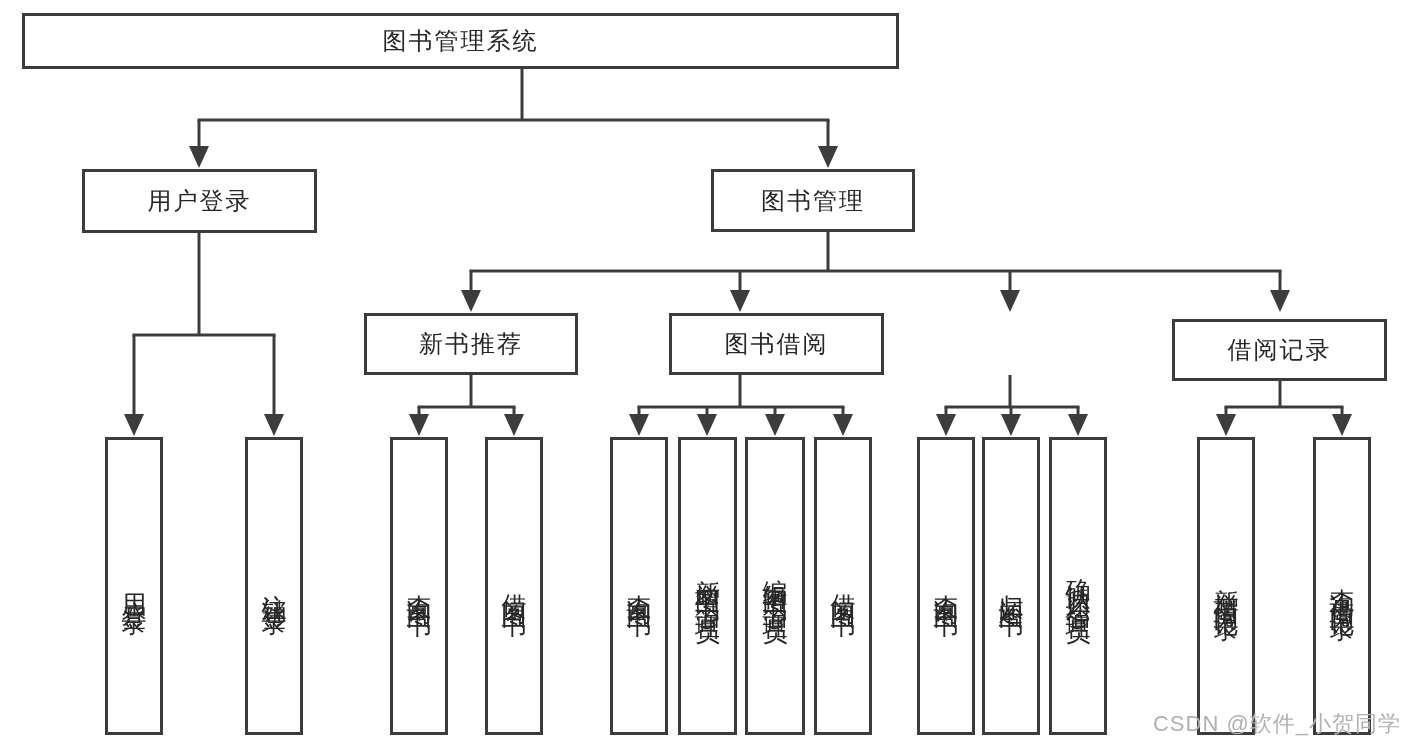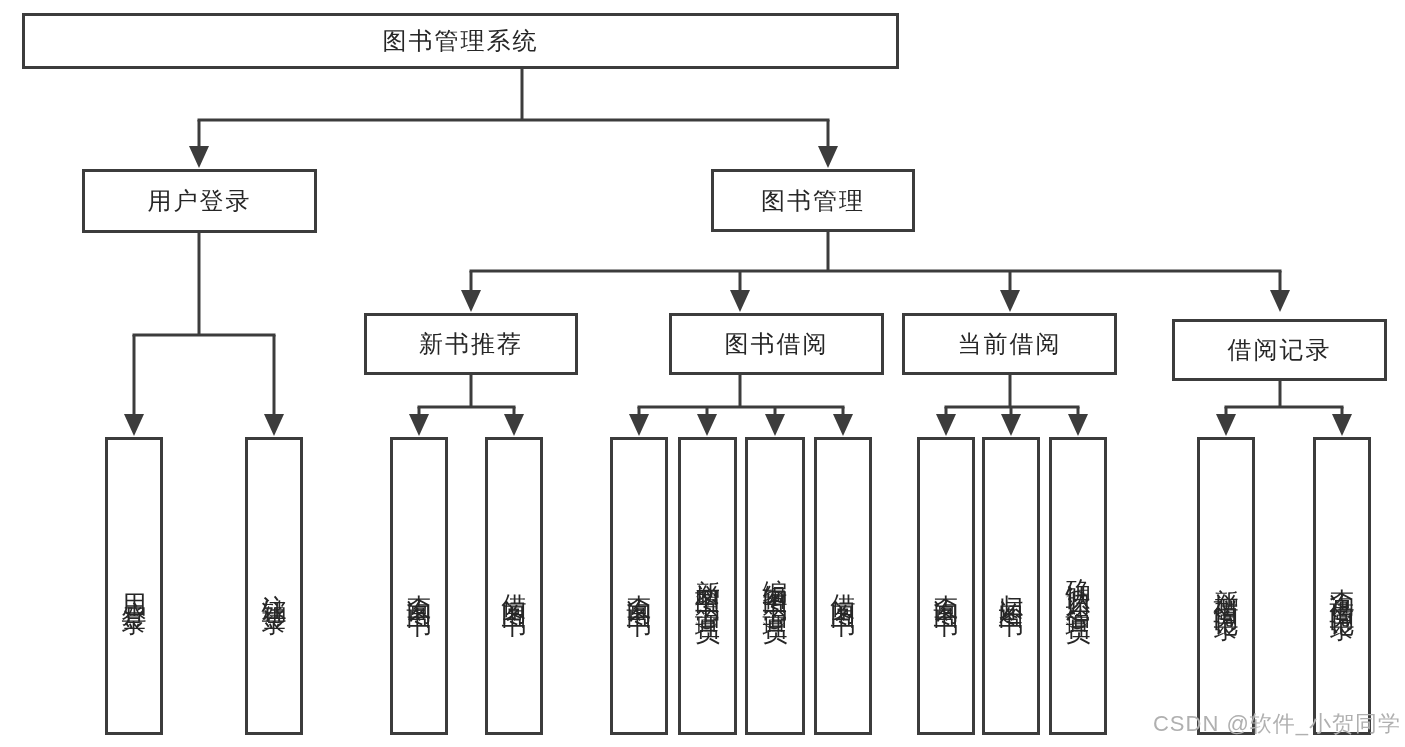--- a/index.html
+++ b/index.html
@@ -150,23 +150,20 @@
   <div class="node" style="left:711px; top:169px; width:204px; height:63px;">
     <span class="h-label">图书管理</span>
   </div>
 
   <div class="node" style="left:364px; top:313px; width:214px; height:62px;">
     <span class="h-label">新书推荐</span>
   </div>
   <div class="node" style="left:633px; top:313px; width:215px; height:62px;margin-left:36px;">
     <span class="h-label">图书借阅</span>
   </div>
-  <div class="node" style="left:902px; top:313px; width:215px; height:62px;">
-    <span class="h-label">当前借阅</span>
-  </div>
   <div class="node" style="left:1172px; top:313px; width:215px; height:62px;margin-top:6px;">
     <span class="h-label">借阅记录</span>
   </div>
 
   <div class="node" style="left:105px; top:437px; width:58px; height:298px;">
     <span class="v-label">用户登录</span>
   </div>
   <div class="node" style="left:245px; top:437px; width:58px; height:298px;">
     <span class="v-label">注销登录</span>
   </div>

